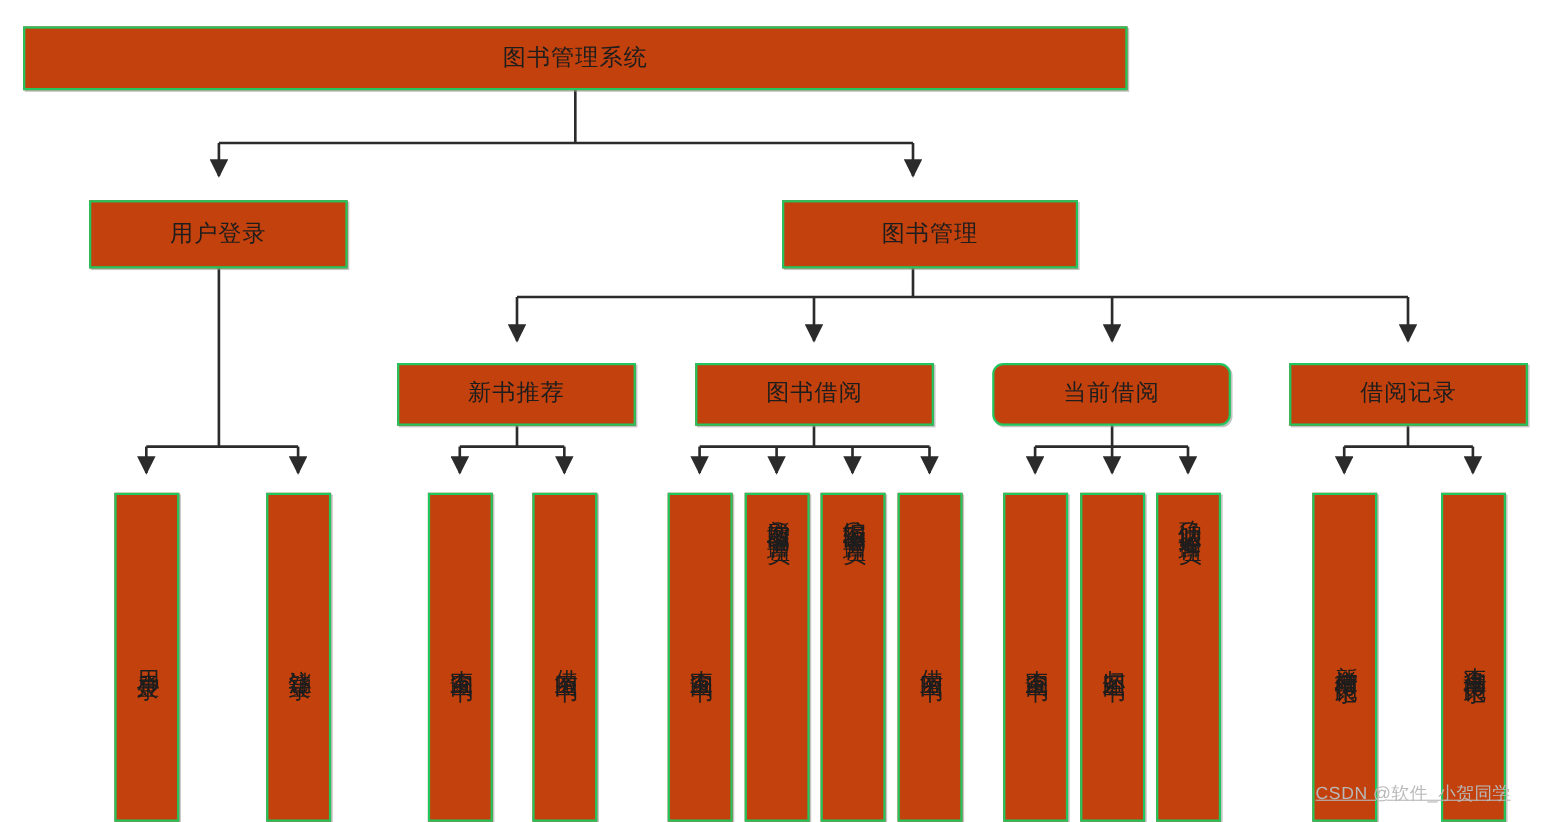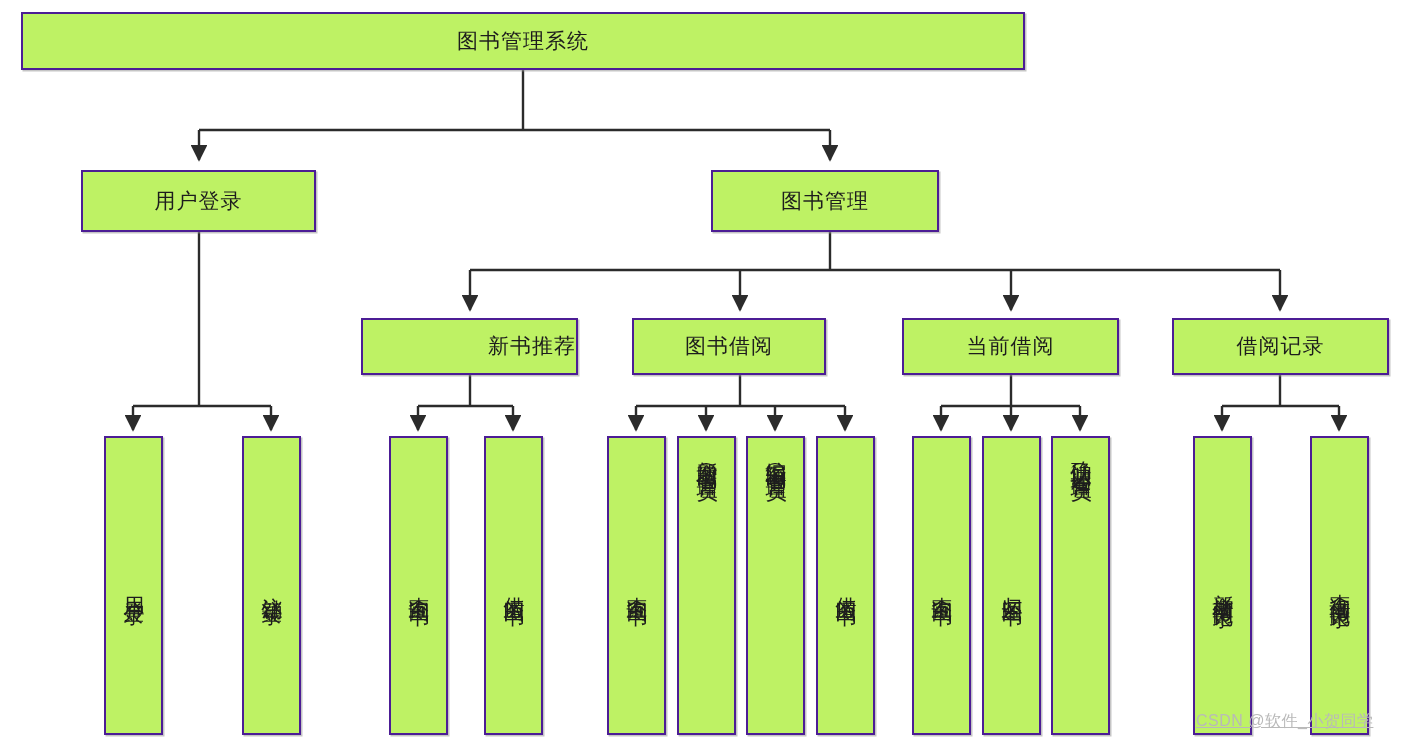--- a/index.html
+++ b/index.html
@@ -8,27 +8,28 @@
     background:#ffffff;
     font-family:"Liberation Sans","DejaVu Sans",sans-serif;
     overflow:hidden;
   }
   #canvas{position:relative;width:1405px;height:747px;}
   svg.wires{position:absolute;left:0;top:0;width:1405px;height:747px;}
 
   .node{
     position:absolute;
     box-sizing:border-box;
-    background:#bef264;
-    border:2px solid #4c1d95;
+    background:#c2410c;
+    border:2px solid #22c55e;
     display:flex;
     align-items:center;
     justify-content:center;
     color:#222222;
     box-shadow:1.5px 1.5px 0 rgba(150,150,150,.55);
+    margin-top:12px;
   }
   .node .label{
     font-size:21px;
     line-height:1.25;
     letter-spacing:1px;
     white-space:nowrap;
     color:#1d1d1d;
   }
   .node.root .label{font-size:21px;}
   .node.leaf{
@@ -113,31 +114,31 @@
     </g>
   </svg>
 
   <div class="node root" style="left:21px;top:12px;width:1004px;height:58px;">
     <span class="label">图书管理系统</span>
   </div>
 
   <div class="node" style="left:81px;top:170px;width:235px;height:62px;">
     <span class="label">用户登录</span>
   </div>
-  <div class="node" style="left:711px;top:170px;width:228px;height:62px;">
+  <div class="node" style="left:711px;top:170px;width:269px;height:62px;">
     <span class="label">图书管理</span>
   </div>
 
-  <div class="node" style="left:361px;top:318px;width:217px;height:57px;justify-content:flex-end;">
+  <div class="node" style="left:361px;top:318px;width:217px;height:57px;">
     <span class="label">新书推荐</span>
   </div>
-  <div class="node" style="left:632px;top:318px;width:194px;height:57px;">
+  <div class="node" style="left:632px;top:318px;width:217px;height:57px;">
     <span class="label">图书借阅</span>
   </div>
-  <div class="node" style="left:902px;top:318px;width:217px;height:57px;">
+  <div class="node" style="left:902px;top:318px;width:217px;height:57px;border-radius:10px;">
     <span class="label">当前借阅</span>
   </div>
   <div class="node" style="left:1172px;top:318px;width:217px;height:57px;text-align:right;">
     <span class="label">借阅记录</span>
   </div>
 
   <div class="node leaf" style="left:104px;top:436px;width:59px;height:299px;">
     <span class="label">用户登录</span>
   </div>
   <div class="node leaf" style="left:242px;top:436px;width:59px;height:299px;">

